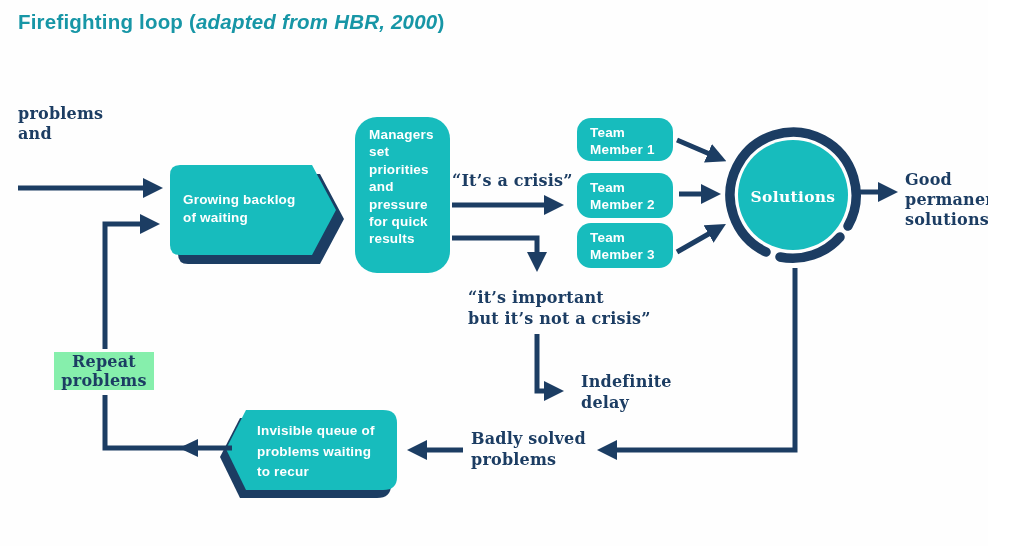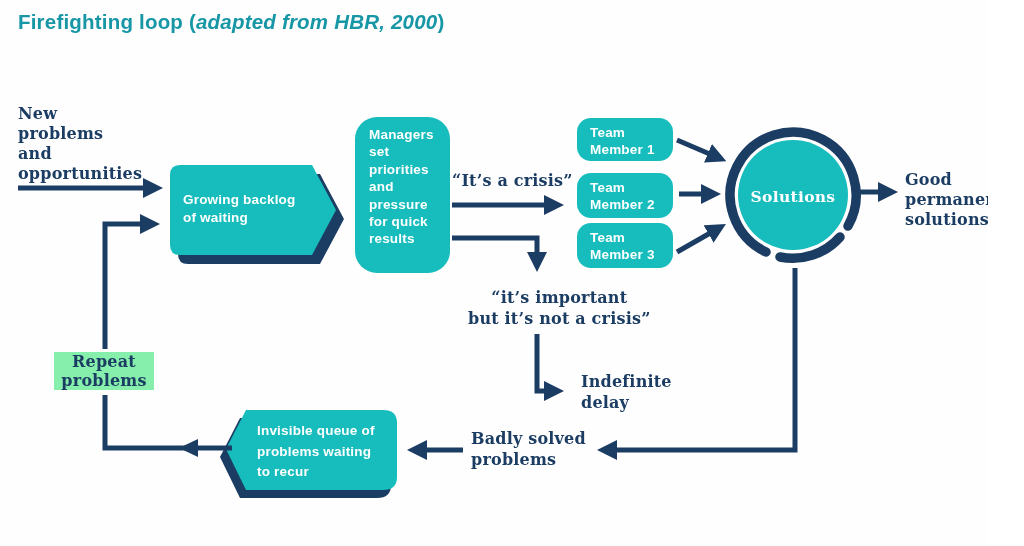--- a/index.html
+++ b/index.html
@@ -67,29 +67,27 @@
       <path d="M 463 450 H 415" marker-end="url(#ah)"></path>
     </g>
     <path d="M 179 448 L 198 439 L 198 457 Z" fill="#1C3D63"></path>
   </svg>
 
   <div class="abs title" style="left:18px;top:10px;">
     <span>Firefighting loop (</span><span class="it">adapted from HBR, 2000</span><span>)</span>
   </div>
 
   <div class="abs lbl" style="left:18px;top:104px;">
-    <div>New</div>
     <div>problems</div>
     <div>and</div>
-    <div>opportunities</div>
   </div>
 
   <div class="abs lbl" style="left:452px;top:171px;">“It’s a crisis”</div>
 
-  <div class="abs lbl" style="left:468px;top:287px;line-height:21px;text-align:center;">
+  <div class="abs lbl" style="left:468px;top:287px;line-height:21px;">
     <div>“it’s important</div>
     <div>but it’s not a crisis”</div>
   </div>
 
   <div class="abs lbl" style="left:905px;top:170px;">
     <div>Good</div>
     <div>permanent</div>
     <div>solutions</div>
   </div>
 

